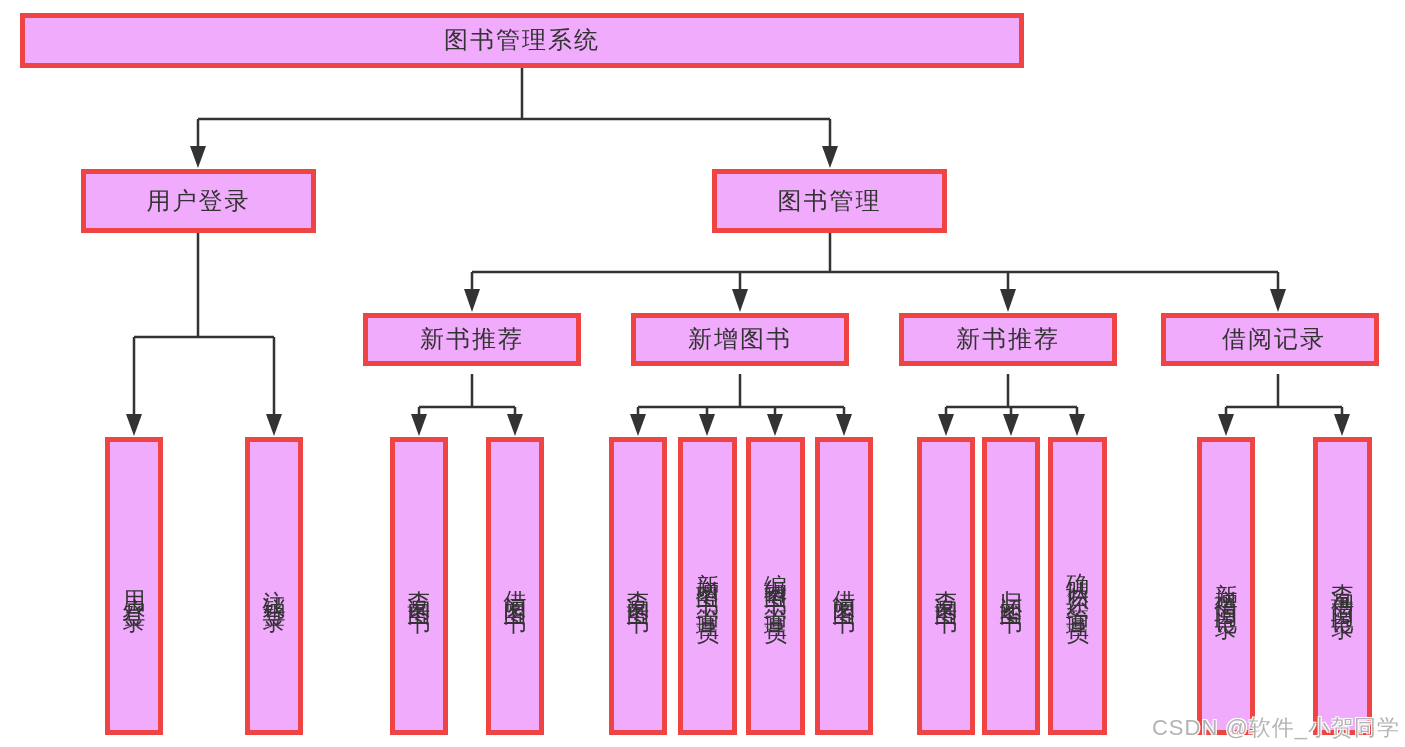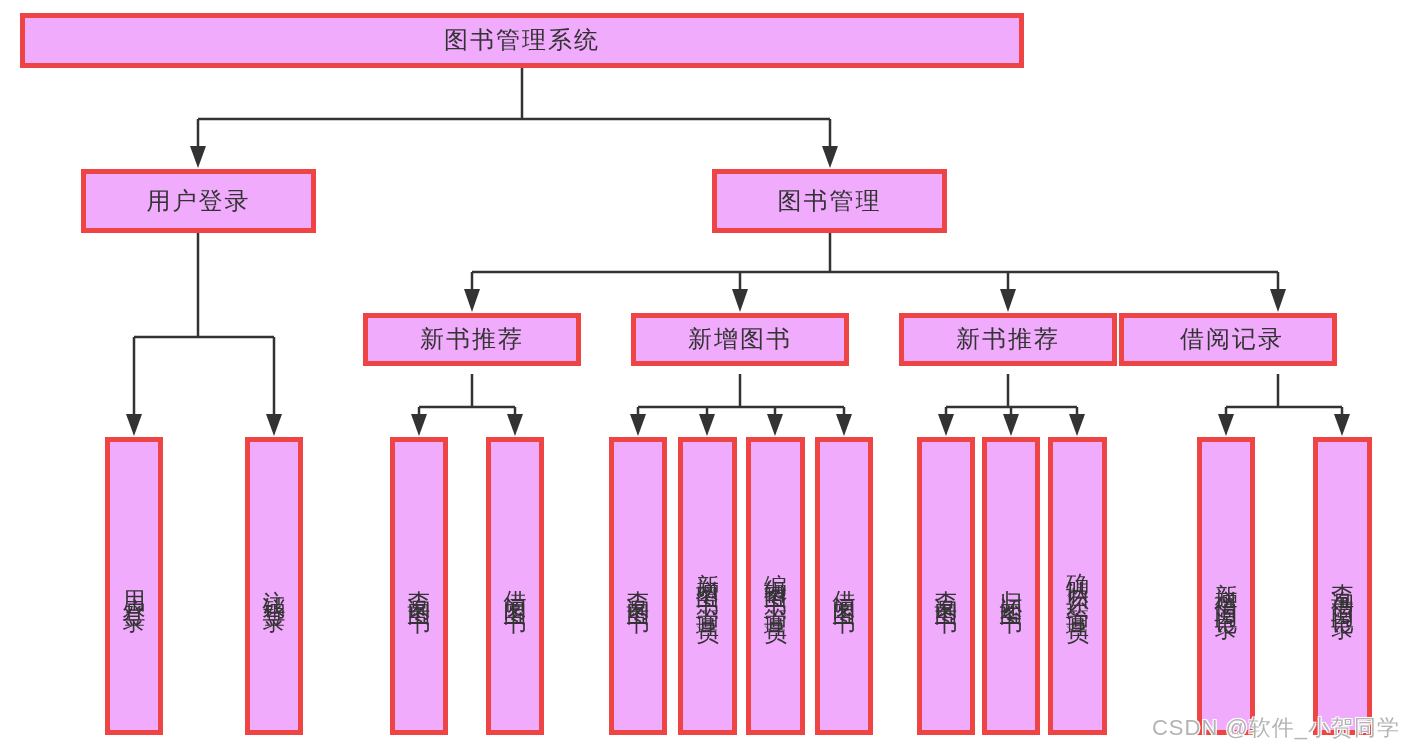--- a/index.html
+++ b/index.html
@@ -43,21 +43,21 @@
     white-space: nowrap;
   }
   
   .root-box     { left: 20px;  top: 13px;  width: 1004px; height: 55px; }
   .lvl2-a       { left: 81px;  top: 169px; width: 235px;  height: 64px; }
   .lvl2-b       { left: 712px; top: 169px; width: 235px;  height: 64px; }
   .lvl3         { top: 313px; width: 218px; height: 53px; }
   .lvl3-a       { left: 363px; }
   .lvl3-b       { left: 631px; }
   .lvl3-c       { left: 899px; }
-  .lvl3-d       { left: 1119px; padding-left: 8px; }
+  .lvl3-d       { left: 1161px; padding-left: 8px; }
   .leaf         { top: 437px; width: 58px; height: 298px; }
   .leaf-1  { left: 105px; }
   .leaf-2  { left: 245px; }
   .leaf-3  { left: 390px; }
   .leaf-4  { left: 486px; }
   .leaf-5  { left: 609px; }
   .leaf-6  { left: 678px; width: 59px; }
   .leaf-7  { left: 746px; width: 59px; }
   .leaf-8  { left: 815px; }
   .leaf-9  { left: 917px; }

